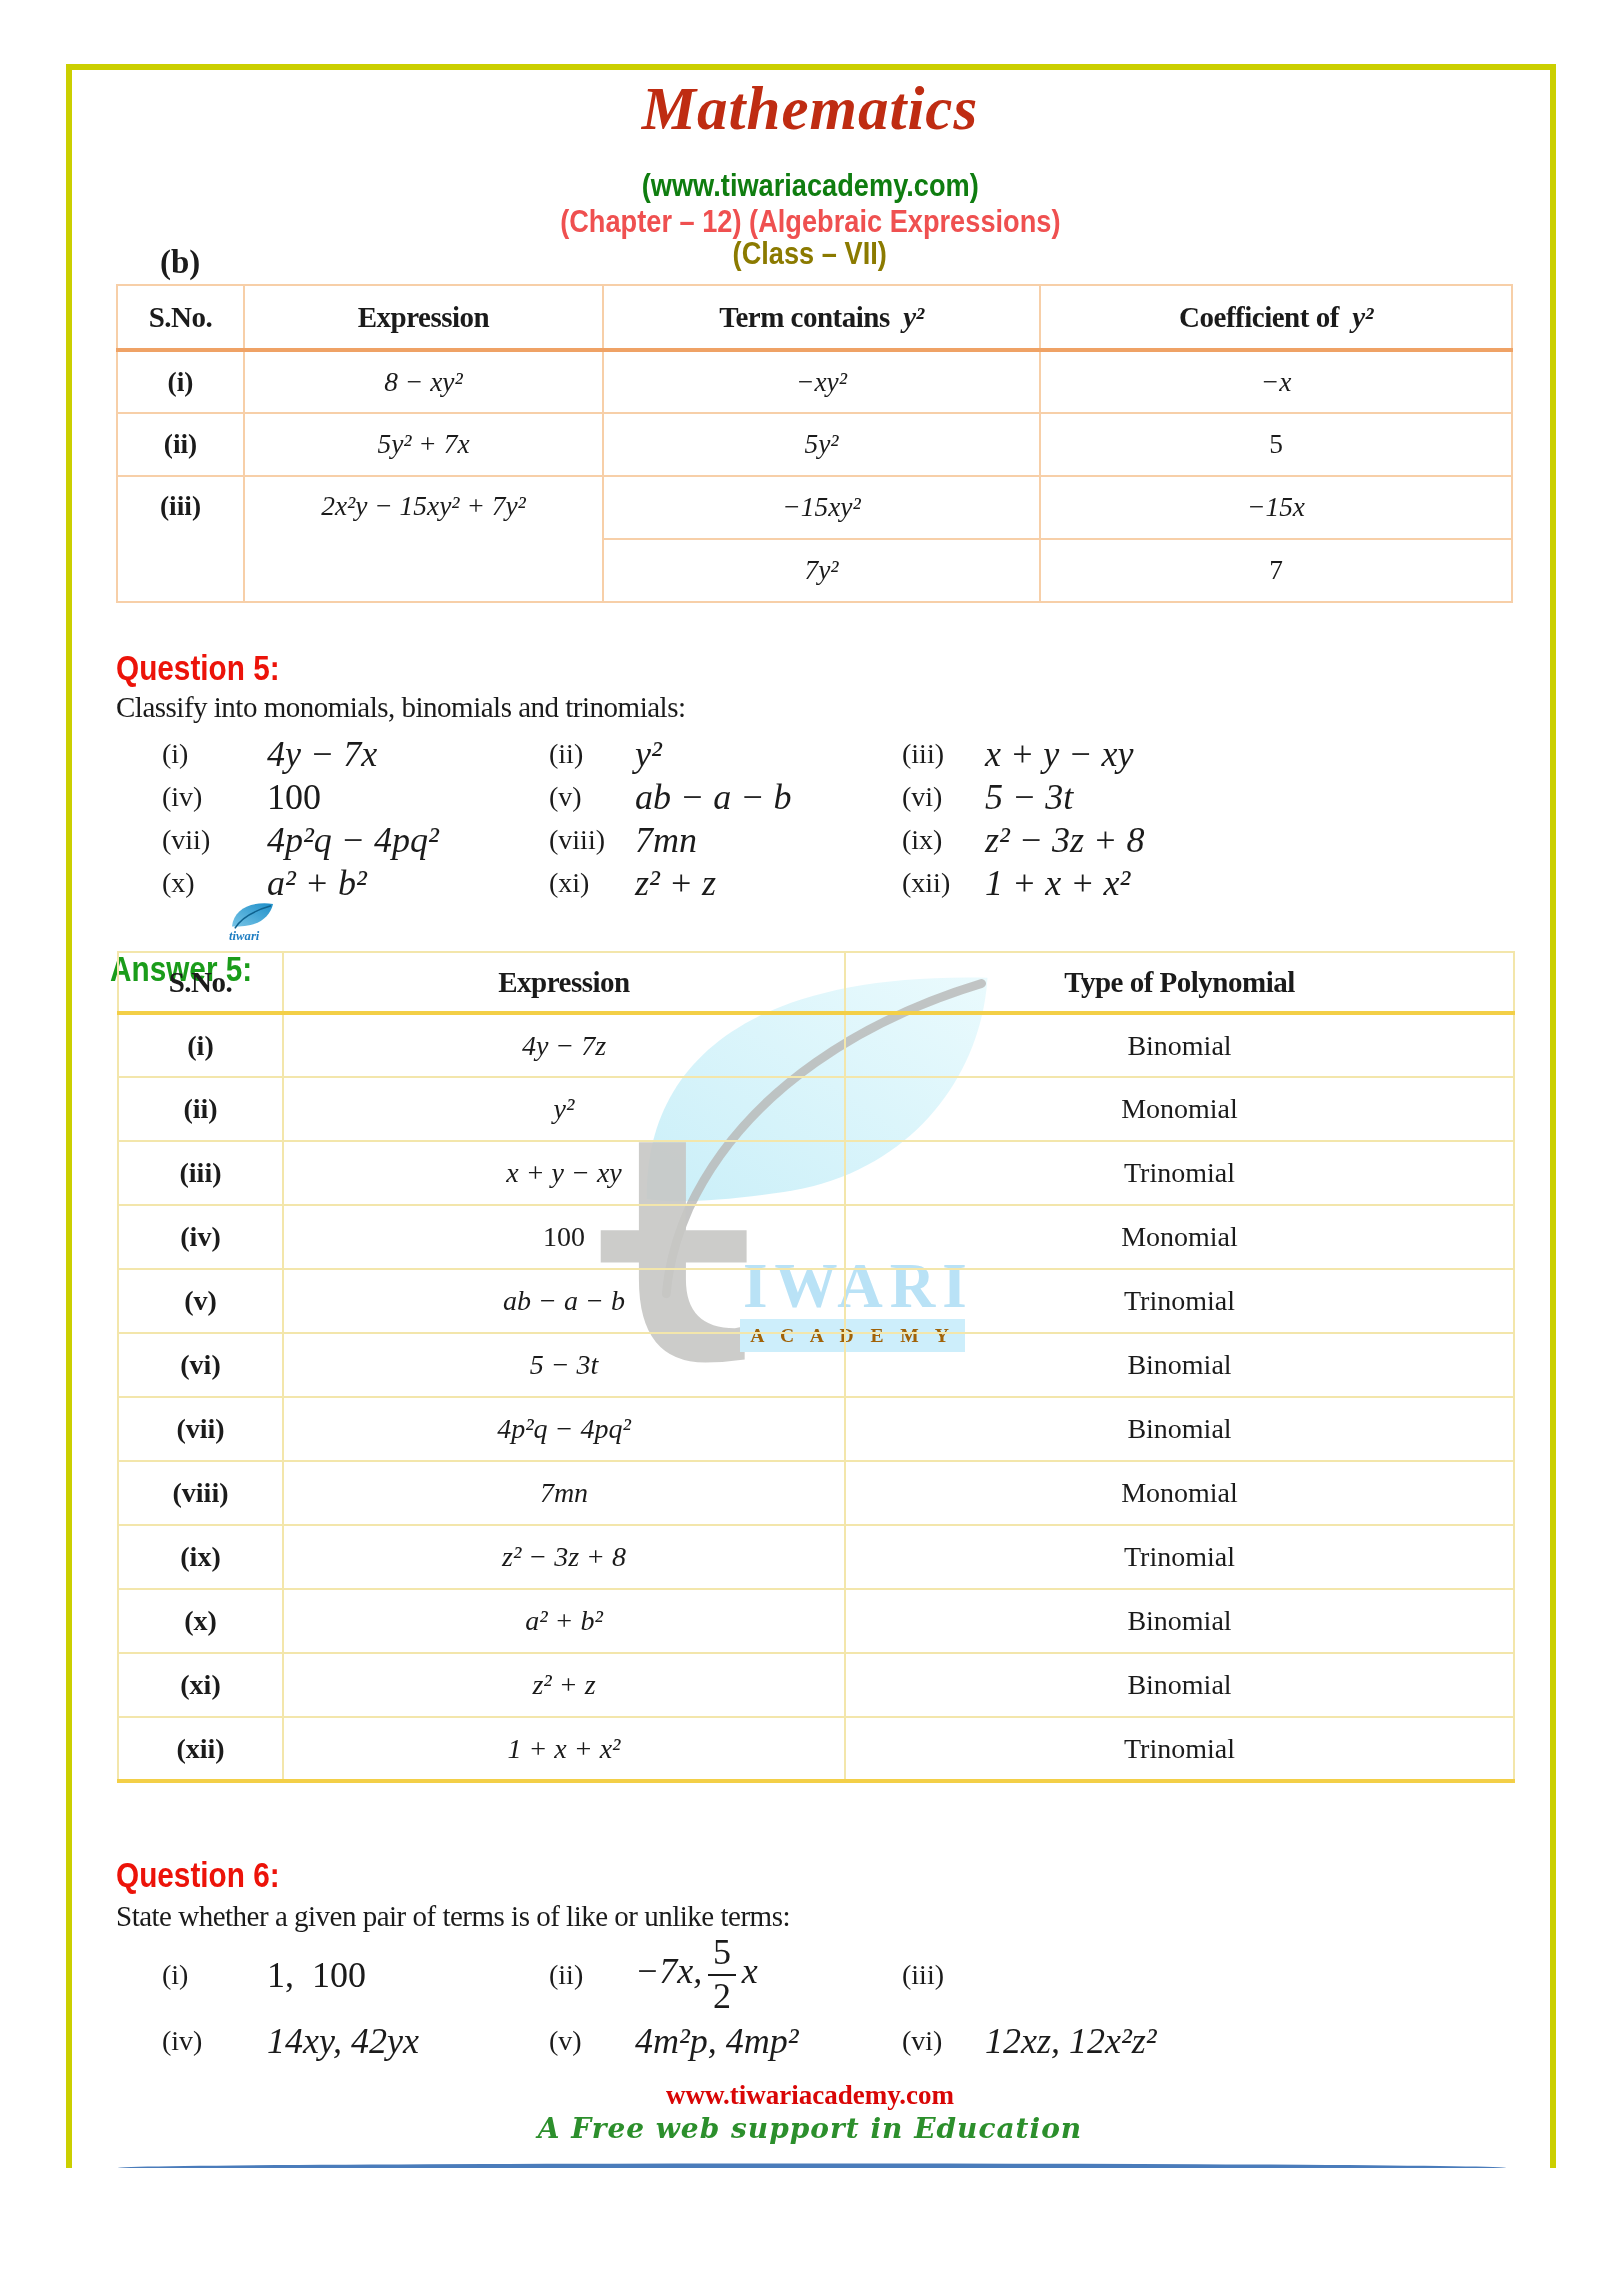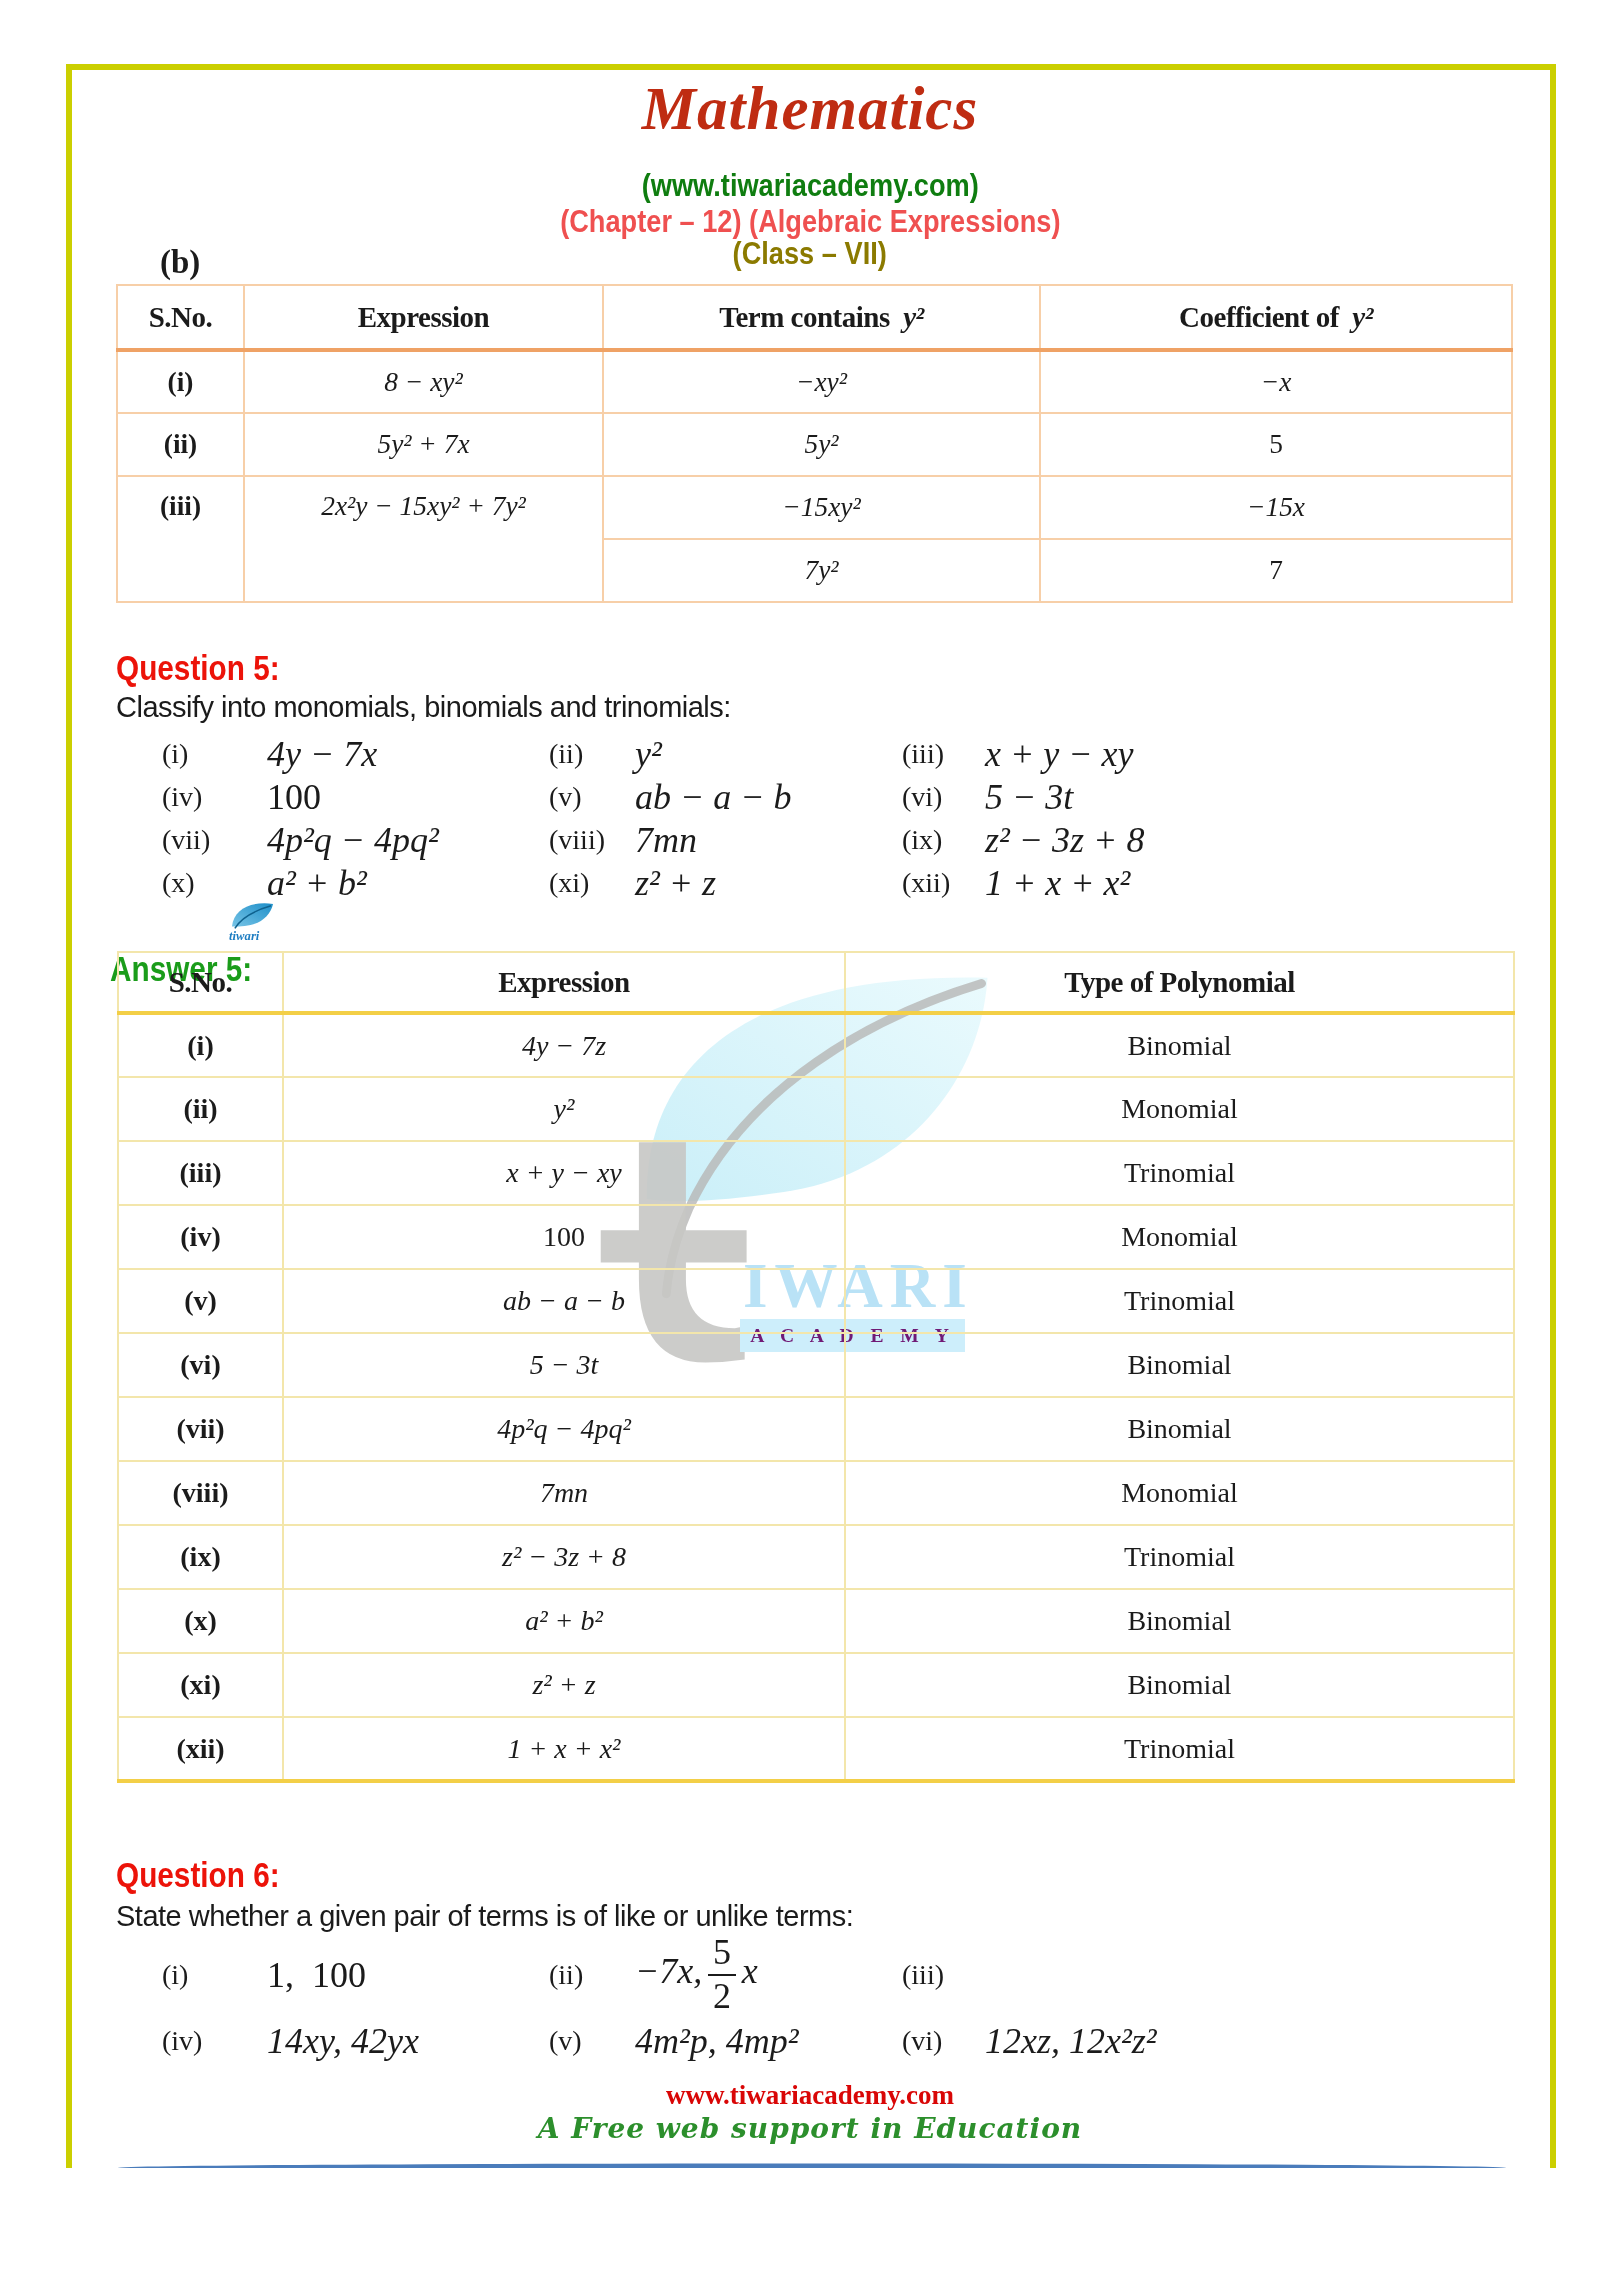--- a/index.html
+++ b/index.html
@@ -43,21 +43,21 @@
                     font-size:29px; letter-spacing:-0.5px;
                     border-bottom:4.9px solid var(--t2thick,#f3cf47); }
   .tbl-a tbody td { height:64px; }
   .tbl-a tbody tr:last-child td { border-bottom:4.9px solid var(--t2thick,#f3cf47); }
 
   
   .qhead { font-family:"Liberation Sans",sans-serif; font-weight:bold; font-size:35px;
            color:var(--qred,#ec1309); transform:scaleX(0.85); transform-origin:left center; white-space:nowrap; }
   .q5head { left:116px; top:648px; }
   .q6head { left:116px; top:1855px; }
-  .prompt { font-size:29px; letter-spacing:-0.5px; font-family:Liberation Sans, sans-serif; white-space:nowrap; }
+  .prompt { font-size:29px; letter-spacing:-0.5px; font-family:Liberation Serif, serif; white-space:nowrap; }
   .q5prompt { left:116px; top:691px; }
   .q6prompt { left:116px; top:1900px; }
 
   .qlist { left:116px; width:1396px; z-index:1; }
   .q5list { top:732px; }
   .q6list { top:1933px; }
   .qrow { display:flex; align-items:center; height:43px; }
   .q6list .qrow.tall { height:84px; }
   .q6list .qrow + .qrow { height:47px; }
   .qlab { font-size:28px; font-family:"Liberation Serif",serif; }
@@ -77,21 +77,21 @@
   .ans-block { left:104px; top:900px; display:flex; align-items:flex-end;flex-direction:column; }
   .ans-text { font-family:"Liberation Sans",sans-serif; font-weight:bold; font-size:35px;
               color:var(--agreen,#1a9c1a); transform:scaleX(0.85); transform-origin:left center;
               margin-left:5.9px; margin-top:3.9px; white-space:nowrap; }
 
   
   .watermark { left:588px; top:956px; width:421px; height:431px; z-index:0; }
   .wm-word { position:absolute; left:155px; top:294px; font-family:"Liberation Serif",serif;
              font-weight:bold; font-size:63px; letter-spacing:6.9px; color:var(--wmblue,#b9e2f6); }
   .wm-band { position:absolute; left:152px; top:363px; width:225px; height:33px;
-             background:var(--wmband,#cdeefb); color:#701a75; font-family:"Liberation Serif",serif;
+             background:var(--wmband,#cdeefb); color:#a16207; font-family:"Liberation Serif",serif;
              font-weight:bold; font-size:19.6px; letter-spacing:5.9px; text-align:center; line-height:33px; }
 
   
   .f-site { top:2082px; font-family:Liberation Serif, serif; font-weight:bold; font-size:27px;
             color:var(--fred,#d90606); }
   .f-tag  { top:2115px; font-family:"DejaVu Serif",serif; font-style:italic; font-weight:bold;
             font-size:28px; color:var(--fgreen,#2c8f2c); letter-spacing:1px; }
   .f-divider { left:114px; top:2162px; }
   .f-num { top:2182px; font-family:"Liberation Serif",serif; font-weight:bold; font-size:30px;
            color:var(--pnum,#e01010); }

